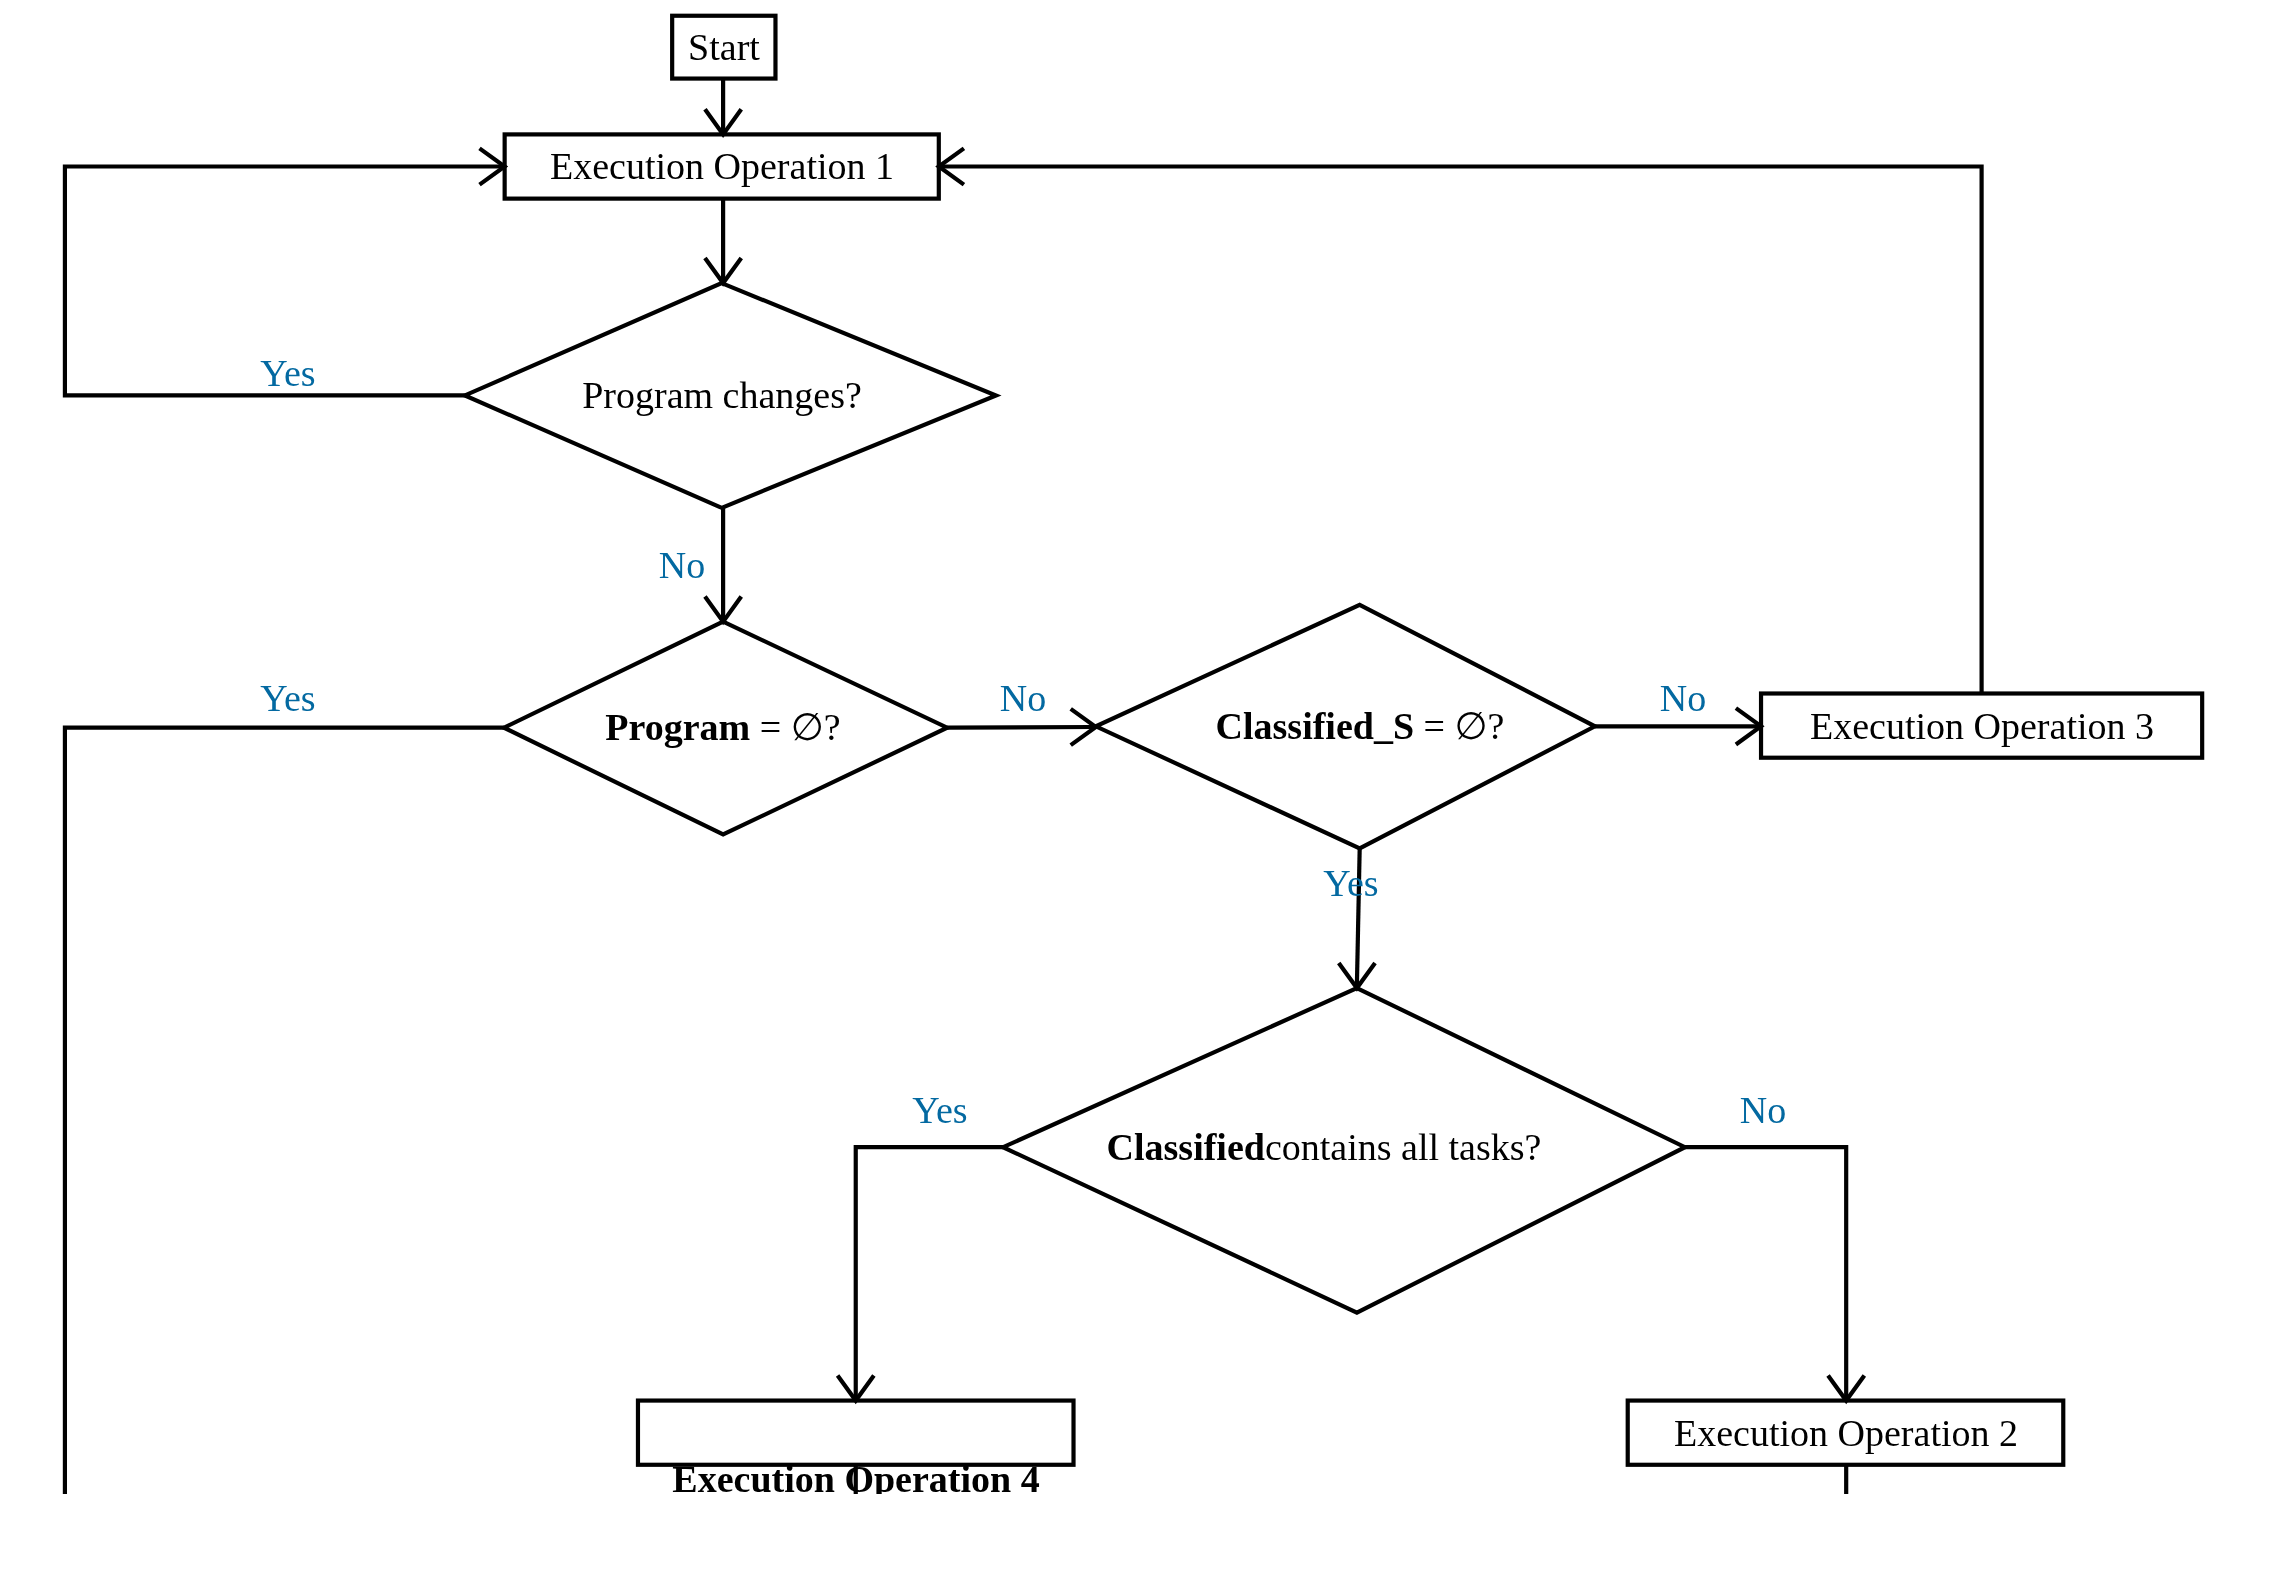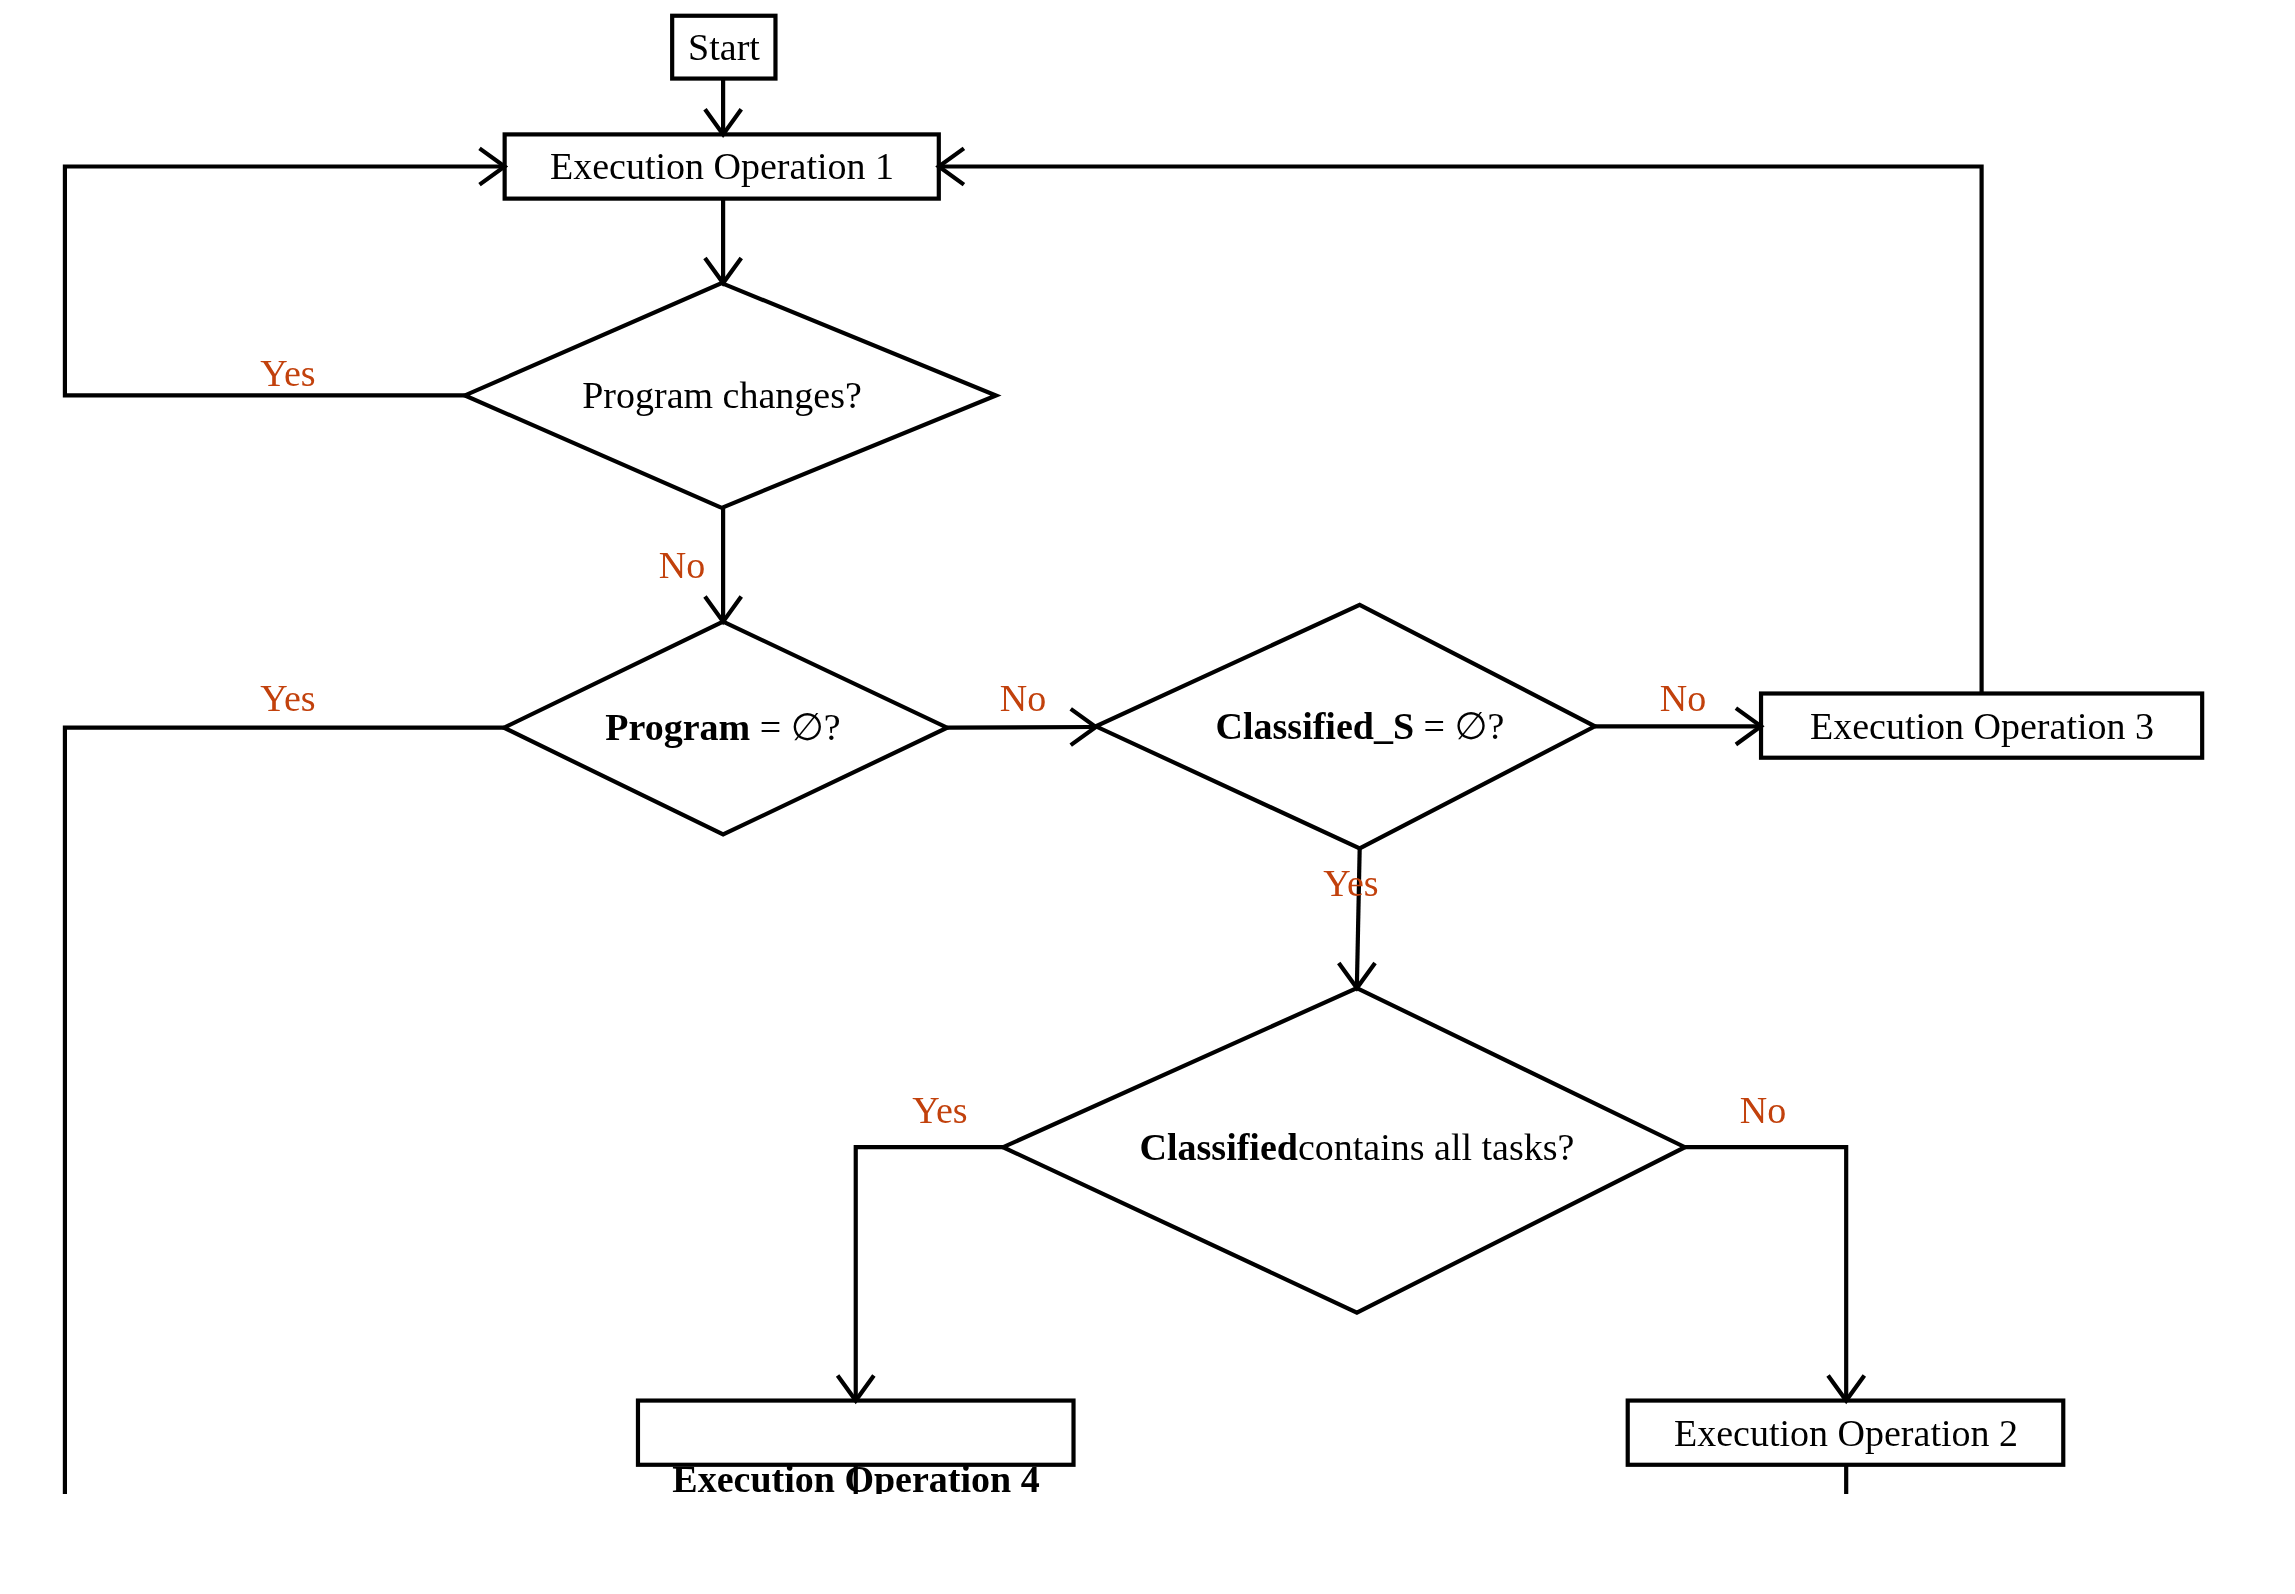--- a/index.html
+++ b/index.html
@@ -53,21 +53,21 @@
     text-align: center;
   }
   .node-label.bold-lead b {
     font-weight: bold;
     text-align: right;
   }
   .edge-label {
     position: absolute;
     font-family: "Liberation Serif", "DejaVu Serif", serif;
     font-size: 38px;
-    color: #c2410c;
+    color: #0369a1;
     white-space: nowrap;
     line-height: 1;
     transform: translate(-50%, -50%);
   }
   .math {
     font-family: "Liberation Serif", "DejaVu Serif", serif;
   }
 </style>
 </head>
 <body>
@@ -136,21 +136,21 @@
   <div class="node-label" style="left:724px; top:47px;">Start</div>
 
   <div class="node-label" style="left:722px; top:166px;">Execution Operation 1</div>
 
   <div class="node-label" style="left:722px; top:395px;text-align:center;">Program changes?</div>
 
   <div class="node-label bold-lead" style="left:723px; top:727px;"><b>Program</b><span class="math"> = ∅?</span></div>
 
   <div class="node-label bold-lead" style="left:1360px; top:726px;"><b>Classified_S</b><span class="math"> = ∅?</span></div>
 
-  <div class="node-label bold-lead" style="left:1357px; top:1147px;"><b>Classified</b><span>contains all tasks?</span></div>
+  <div class="node-label bold-lead" style="left:1324px; top:1147px;"><b>Classified</b><span>contains all tasks?</span></div>
 
   <div class="node-label" style="left:1982px; top:726px;">Execution Operation 3</div>
 
   <div class="node-label" style="left:856px; top:1479px;font-weight:bold;">Execution Operation 4</div>
 
   <div class="node-label" style="left:1846px; top:1433px;">Execution Operation 2</div>
 
   <div class="node-label" style="left:56px; top:1555px;">End</div>
 
   <div class="edge-label" style="left:288px; top:373px;">Yes</div>

